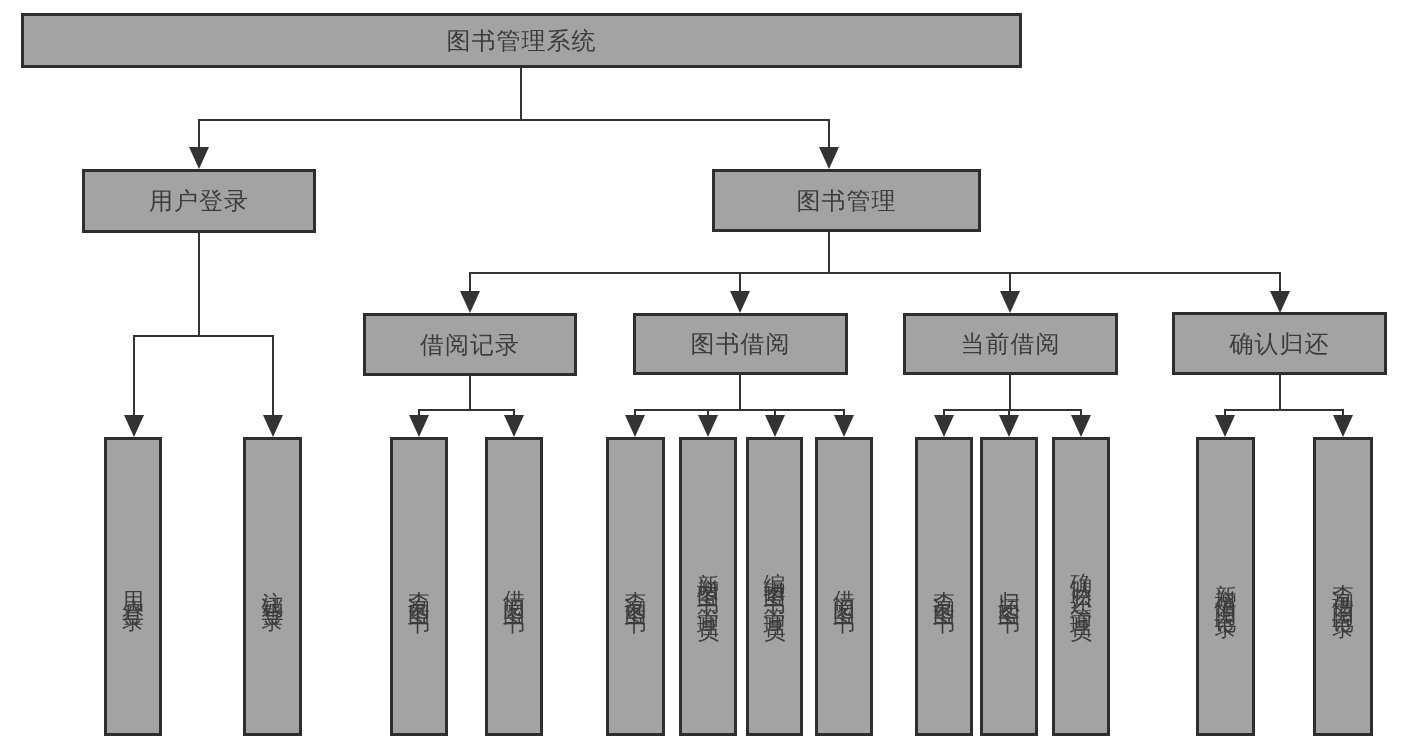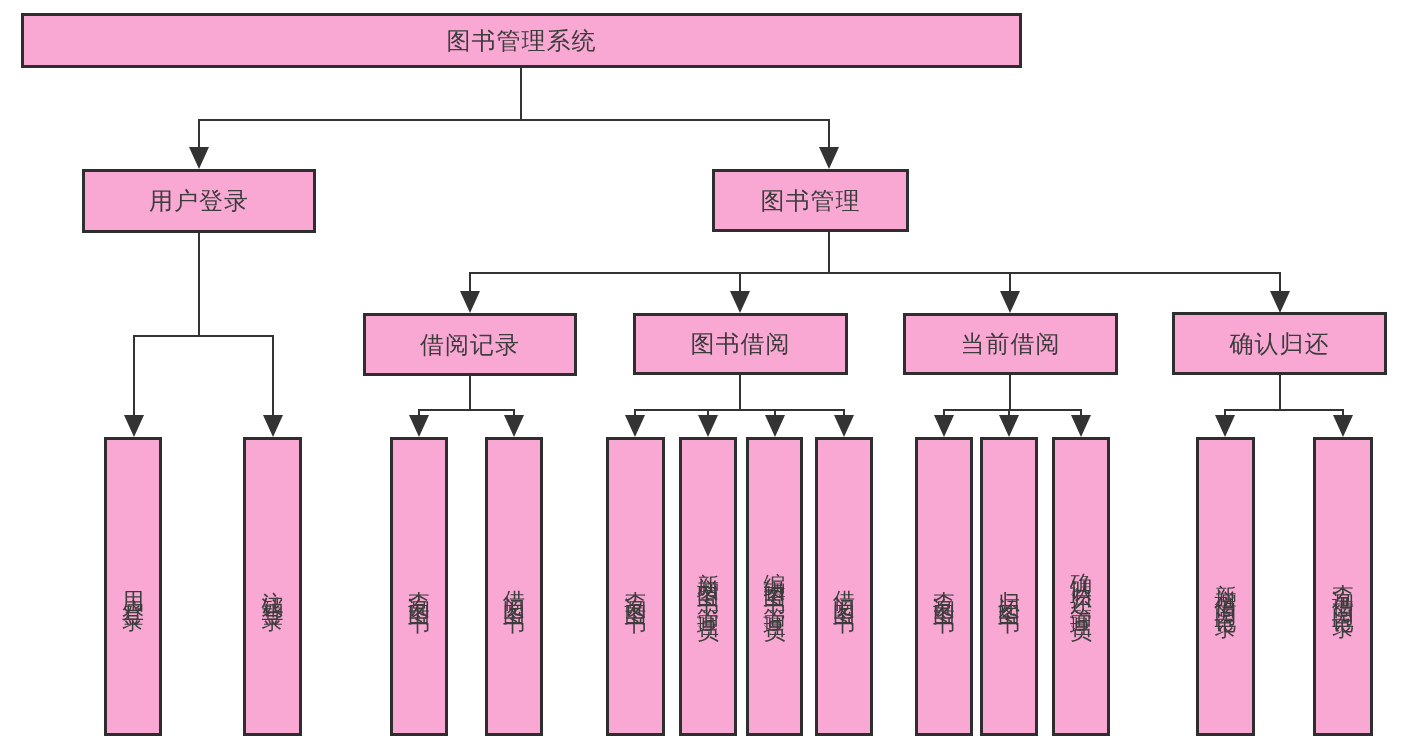--- a/index.html
+++ b/index.html
@@ -8,21 +8,21 @@
     width: 1405px;
     height: 747px;
     background: #ffffff;
     font-family: "Liberation Sans", "DejaVu Sans", sans-serif;
     overflow: hidden;
   }
   .node {
     position: absolute;
     box-sizing: border-box;
     border: 3px solid #2e2e2e;
-    background: #f9a8d4;
+    background: #a3a3a3;
     display: flex;
     align-items: center;
     justify-content: center;
     color: #3c3c3c;
   }
   .hnode { font-size: 24px; letter-spacing: 1px; }
   .leaf  { font-size: 22px; }
   .leaf .vtext {
     writing-mode: vertical-rl;
     text-orientation: mixed;
@@ -62,21 +62,21 @@
   <div class="vline" style="left:520px; top:68px;  height:53px;"></div>
   <div class="hline" style="left:198px; top:119px; width:632px;"></div>
   <div class="vline" style="left:198px; top:119px; height:30px;"></div>
   <div class="vline" style="left:828px; top:119px; height:30px;"></div>
   <div class="arrow" style="left:189px; top:147px;"></div>
   <div class="arrow" style="left:819px; top:147px;"></div>
 
   <div class="node hnode" style="left:82px; top:169px; width:234px; height:64px;">
     <span>用户登录</span>
   </div>
-  <div class="node hnode" style="left:712px; top:169px; width:197px; height:63px;">
+  <div class="node hnode" style="left:712px; top:169px; width:269px; height:63px;">
     <span>图书管理</span>
   </div>
 
   <div class="vline" style="left:198px; top:233px; height:103px;"></div>
   <div class="hline" style="left:133px; top:335px; width:141px;"></div>
   <div class="vline" style="left:133px; top:335px; height:82px;"></div>
   <div class="vline" style="left:272px; top:335px; height:82px;"></div>
   <div class="arrow" style="left:124px; top:415px;"></div>
   <div class="arrow" style="left:263px; top:415px;"></div>
 

